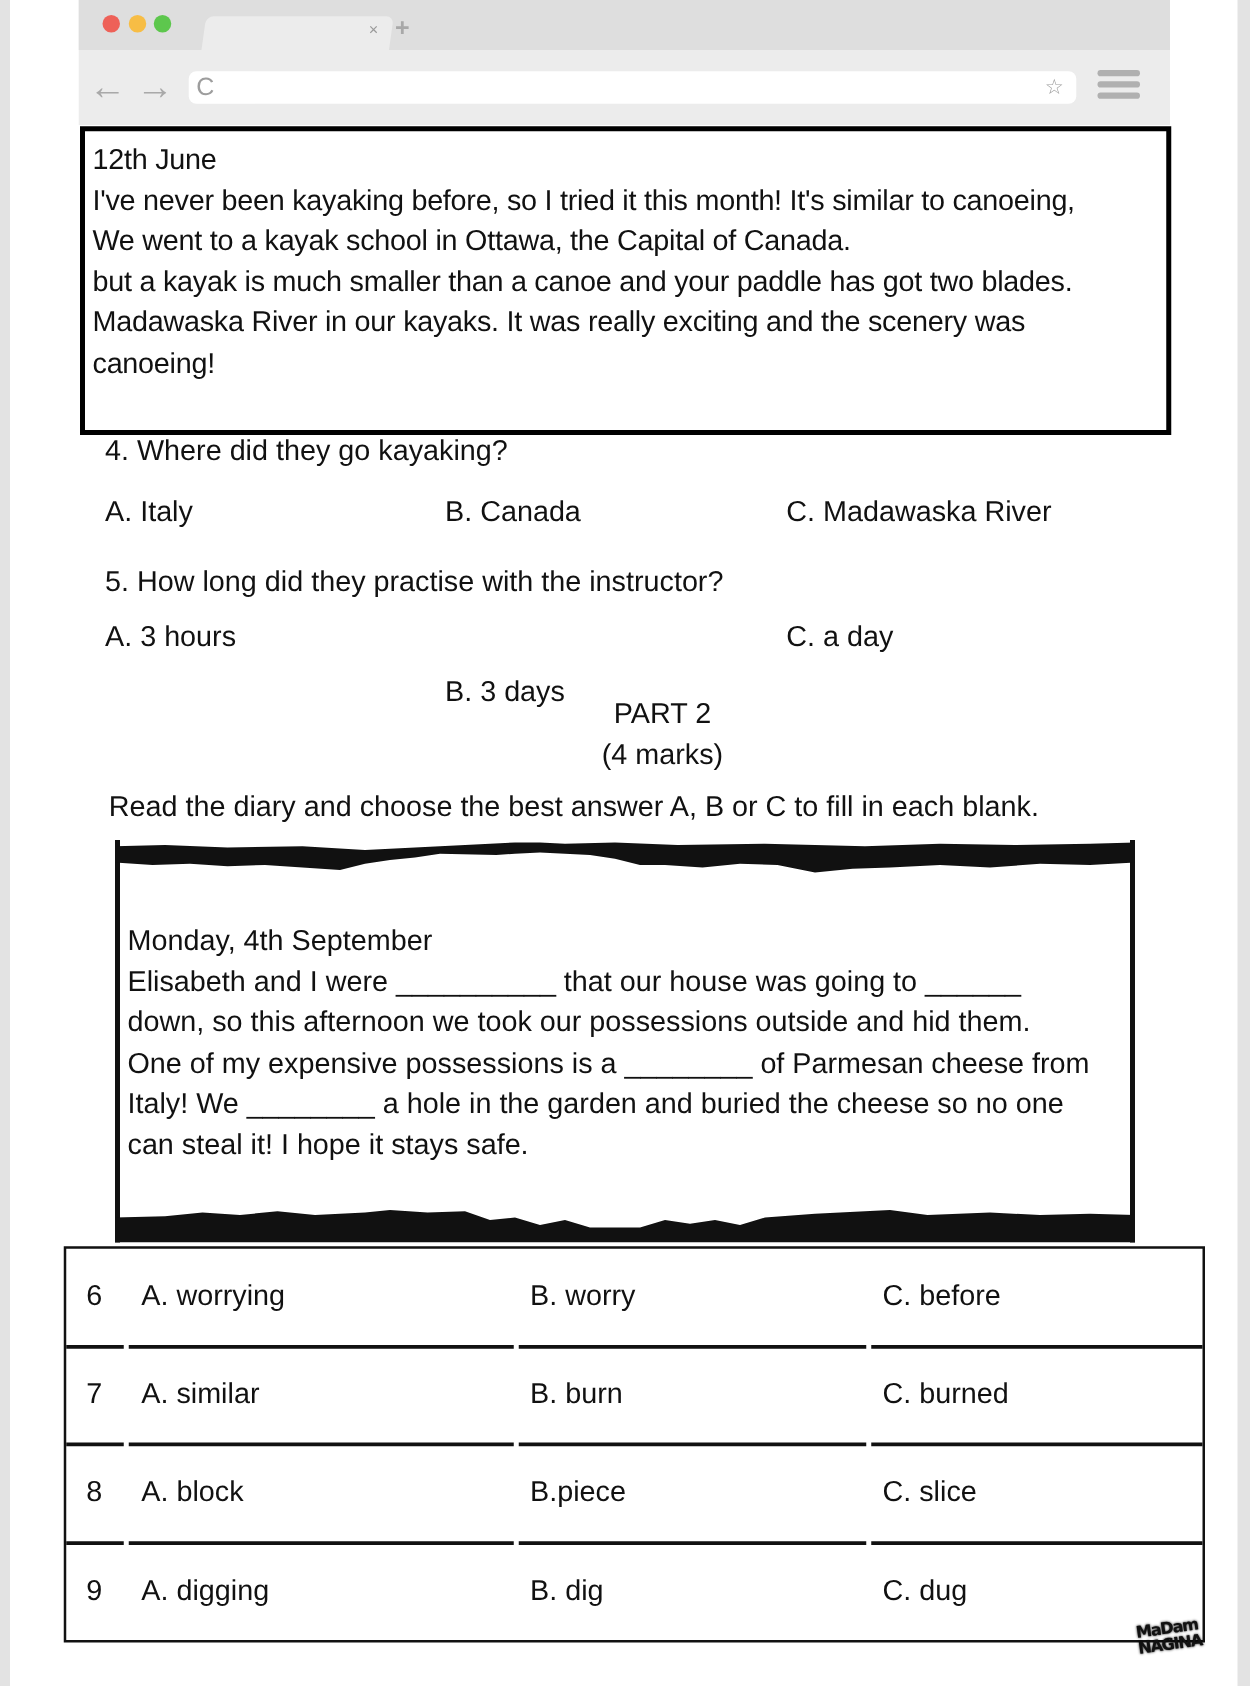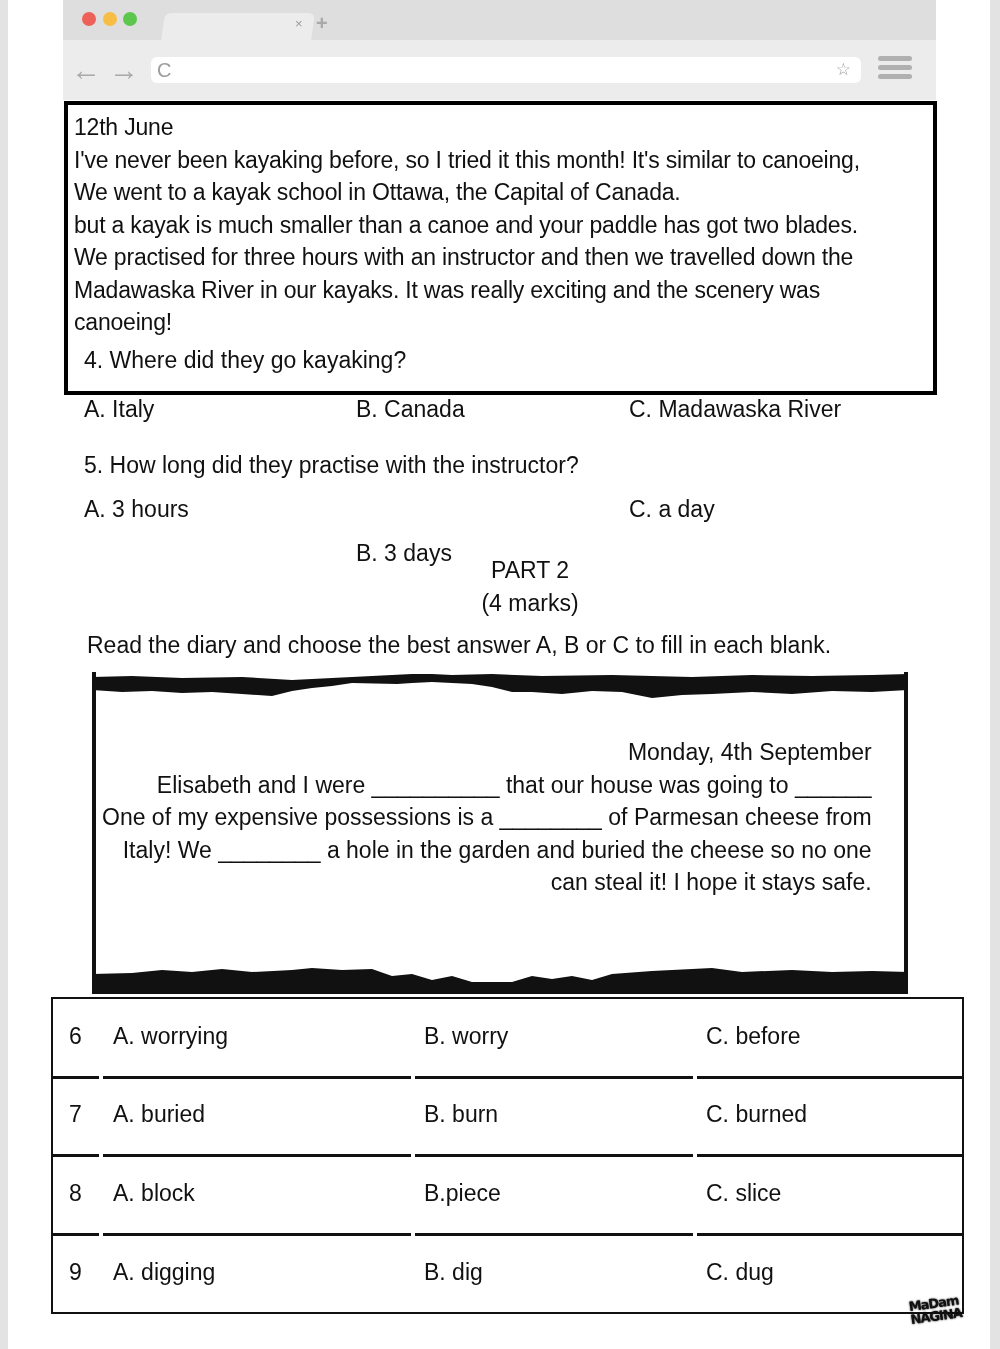--- a/index.html
+++ b/index.html
@@ -23,34 +23,34 @@
   .nav-back, .nav-fwd { position: absolute; top: 52px; font-size: 30px; color: #a9a9a9; font-weight: bold; line-height: 36px; }
   .nav-back { left: 8px; }
   .nav-fwd { left: 46px; }
   .urlbar { position: absolute; left: 88px; top: 57px; width: 710px; height: 26px; background: #fff; border-radius: 6px; }
   .reload { position: absolute; left: 6px; top: 0px; font-size: 20px; color: #9d9d9d; line-height: 26px; }
   .star { position: absolute; right: 10px; top: 0px; font-size: 17px; color: #9d9d9d; line-height: 26px; }
   .menu { position: absolute; left: 815px; top: 56px; width: 34px; }
   .menu span { display: block; height: 5px; background: #b0b0b0; border-radius: 3px; margin-bottom: 4px; }
 
   
-  .passage1 { position: absolute; left: 64px; top: 101px; width: 873px; height: 294px; border: 4px solid #000;
+  .passage1 { position: absolute; left: 64px; top: 101px; width: 873px; height: 247px; border: 4px solid #000;
               padding: 6px 6px 0 6px; font-size: 23px; line-height: 32.5px; color: #111; letter-spacing: -0.2px; }
   .passage1 p { white-space: nowrap; }
 
   .q { position: absolute; font-size: 23px; color: #111; white-space: nowrap; }
 
   .center { position: absolute; left: 0; width: 1060px; text-align: center; font-size: 23px; }
 
   
   .torn { position: absolute; left: 92px; top: 672px; width: 816px; height: 322px; border-left: 4px solid #111; border-right: 4px solid #111; }
   .torn-top, .torn-bot { position: absolute; left: -4px; width: 816px; height: 30px; }
   .torn-top { top: 0; }
   .torn-bot { bottom: 0; }
-  .diary { position: absolute; left: 6px; top: 64px; font-size: 23px; line-height: 32.5px; color: #111; text-align: right; }
+  .diary { position: absolute; left: 6px; top: 64px; font-size: 23px; line-height: 32.5px; color: #111; }
   .diary p { white-space: nowrap; }
 
   
   .opts { position: absolute; left: 51px; top: 997px; width: 913px; height: 317px; border: 2px solid #111; border-top-width: 2px; }
   .opt-row { position: absolute; left: 0; width: 909px; height: 78px; }
   .opt-row .sep { position: absolute; bottom: -2px; height: 3px; background: #111; }
   .cell { position: absolute; top: 24px; font-size: 23px; color: #111; white-space: nowrap; }
   .num { left: 16px; }
   .ca { left: 60px; }
   .cb { left: 371px; }
@@ -86,21 +86,20 @@
       <span></span>
       <span></span>
   </div>
 </div>
 
 <div class="passage1">
   <p>12th June</p>
   <p>I've never been kayaking before, so I tried it this month! It's similar to canoeing,</p>
   <p>We went to a kayak school in Ottawa, the Capital of Canada.</p>
   <p>but a kayak is much smaller than a canoe and your paddle has got two blades.</p>
-  <p>We practised for three hours with an instructor and then we travelled down the</p>
   <p>Madawaska River in our kayaks. It was really exciting and the scenery was</p>
   <p>canoeing!</p>
 </div>
 
 <div class="q" style="left:84px; top:347px;">4. Where did they go kayaking?</div>
 <div class="q" style="left:84px; top:396px;">A. Italy</div>
 <div class="q" style="left:356px; top:396px;">B. Canada</div>
 <div class="q" style="left:629px; top:396px;">C. Madawaska River</div>
 
 <div class="q" style="left:84px; top:452px;">5. How long did they practise with the instructor?</div>
@@ -114,20 +113,21 @@
 
 <div class="torn">
   <svg class="torn-top" viewBox="0 0 816 30" preserveAspectRatio="none">
     <path d="M0,5 L40,4 L90,6 L150,5 L200,8 L260,5 L300,3 L320,2 L340,2 L360,3 L400,2 L450,4 L520,3 L600,5 L660,3 L720,4 L780,3 L816,2
              L816,18 L780,20 L740,19 L700,22 L660,20 L620,22 L590,23 L560,26 L530,20 L500,19 L470,22 L440,20 L420,20
              L400,15 L380,12 L340,10 L320,11 L305,12 L260,11 L240,14 L220,16 L200,19 L180,24 L150,22 L120,20 L90,21 L60,19 L30,20 L0,18 Z" fill="#111"></path>
   </svg>
   <div class="diary">
     <p>Monday, 4th September</p>
     <p>Elisabeth and I were __________ that our house was going to ______</p>
+    <p>down, so this afternoon we took our possessions outside and hid them.</p>
     <p>One of my expensive possessions is a ________ of Parmesan cheese from</p>
     <p>Italy! We ________ a hole in the garden and buried the cheese so no one</p>
     <p>can steal it! I hope it stays safe.</p>
   </div>
   <svg class="torn-bot" viewBox="0 0 816 30" preserveAspectRatio="none">
     <path d="M0,10 L40,9 L70,6 L100,8 L130,5 L160,8 L200,6 L220,4 L250,6 L280,5 L300,12 L320,10 L340,16 L360,12 L380,18 L420,18 L440,12 L460,15 L480,12 L500,16 L520,10 L560,7 L620,4 L650,8 L700,6 L740,8 L780,7 L816,8
              L816,30 L0,30 Z" fill="#111"></path>
   </svg>
 </div>
 
@@ -137,21 +137,21 @@
     <span class="cell ca">A. worrying</span>
     <span class="cell cb">B. worry</span>
     <span class="cell cc">C. before</span>
     <span class="sep" style="left:0;width:46px;"></span>
     <span class="sep" style="left:50px;width:308px;"></span>
     <span class="sep" style="left:362px;width:278px;"></span>
     <span class="sep" style="left:644px;width:265px;"></span>
   </div>
   <div class="opt-row" style="top:78px;">
     <span class="cell num">7</span>
-    <span class="cell ca">A. buried</span>
+    <span class="cell ca">A. similar</span>
     <span class="cell cb">B. burn</span>
     <span class="cell cc">C. burned</span>
     <span class="sep" style="left:0;width:46px;"></span>
     <span class="sep" style="left:50px;width:308px;"></span>
     <span class="sep" style="left:362px;width:278px;"></span>
     <span class="sep" style="left:644px;width:265px;"></span>
   </div>
   <div class="opt-row" style="top:157px;">
     <span class="cell num">8</span>
     <span class="cell ca">A. block</span>

